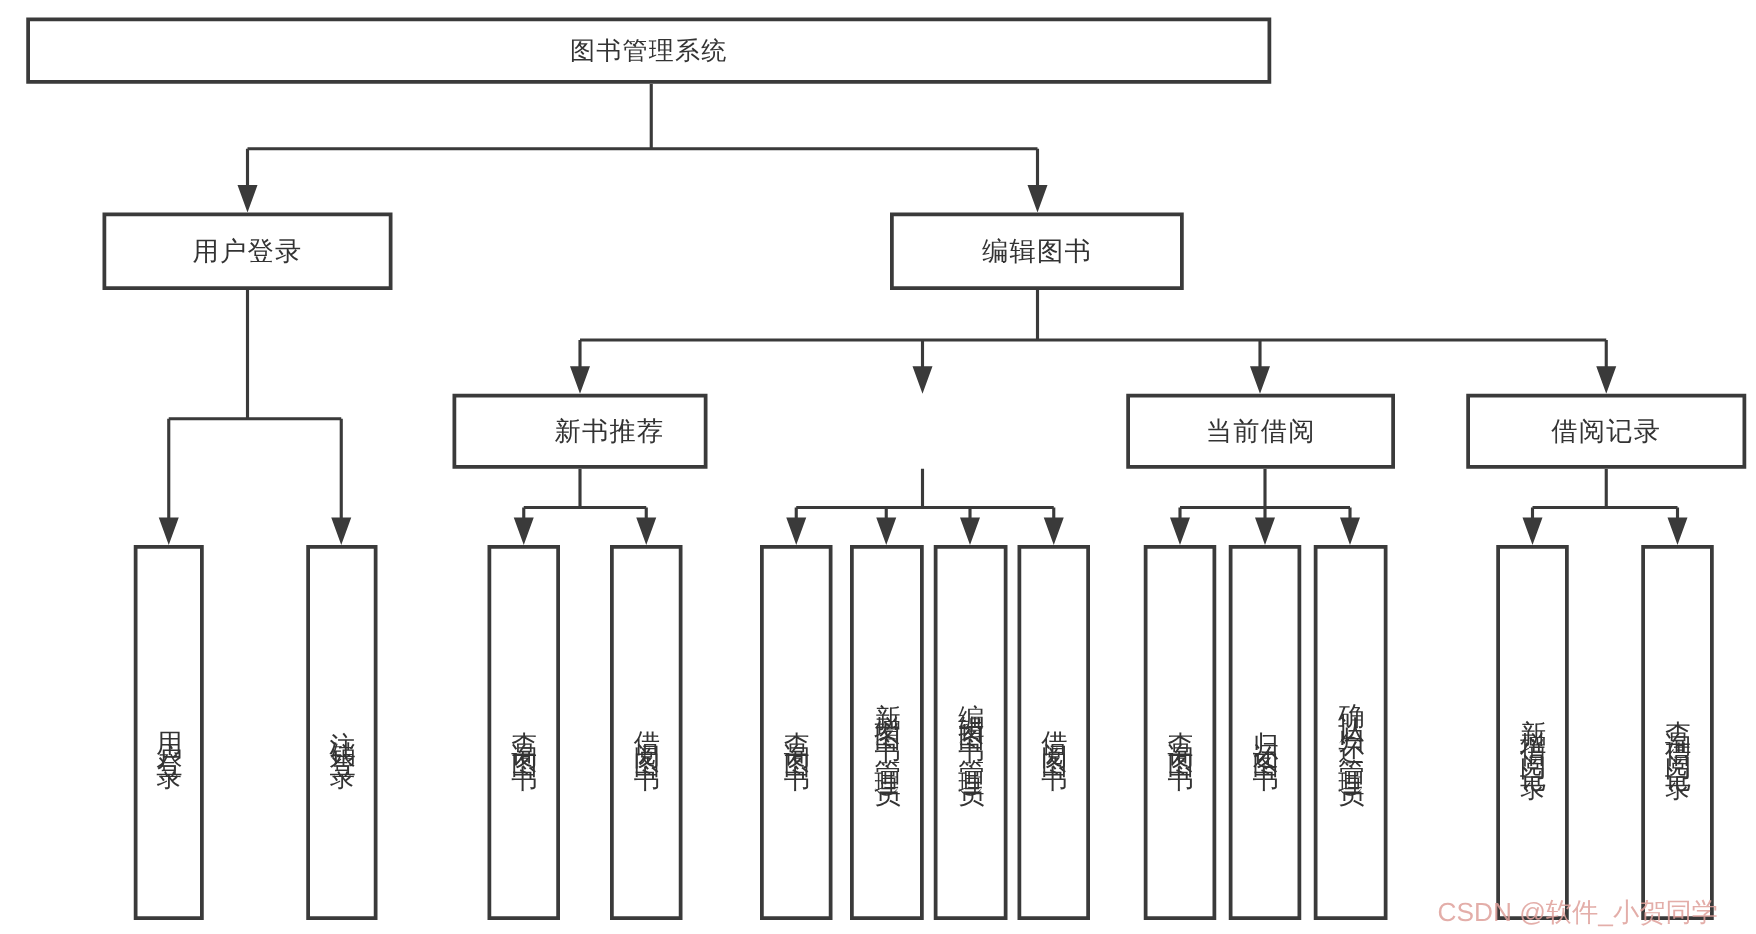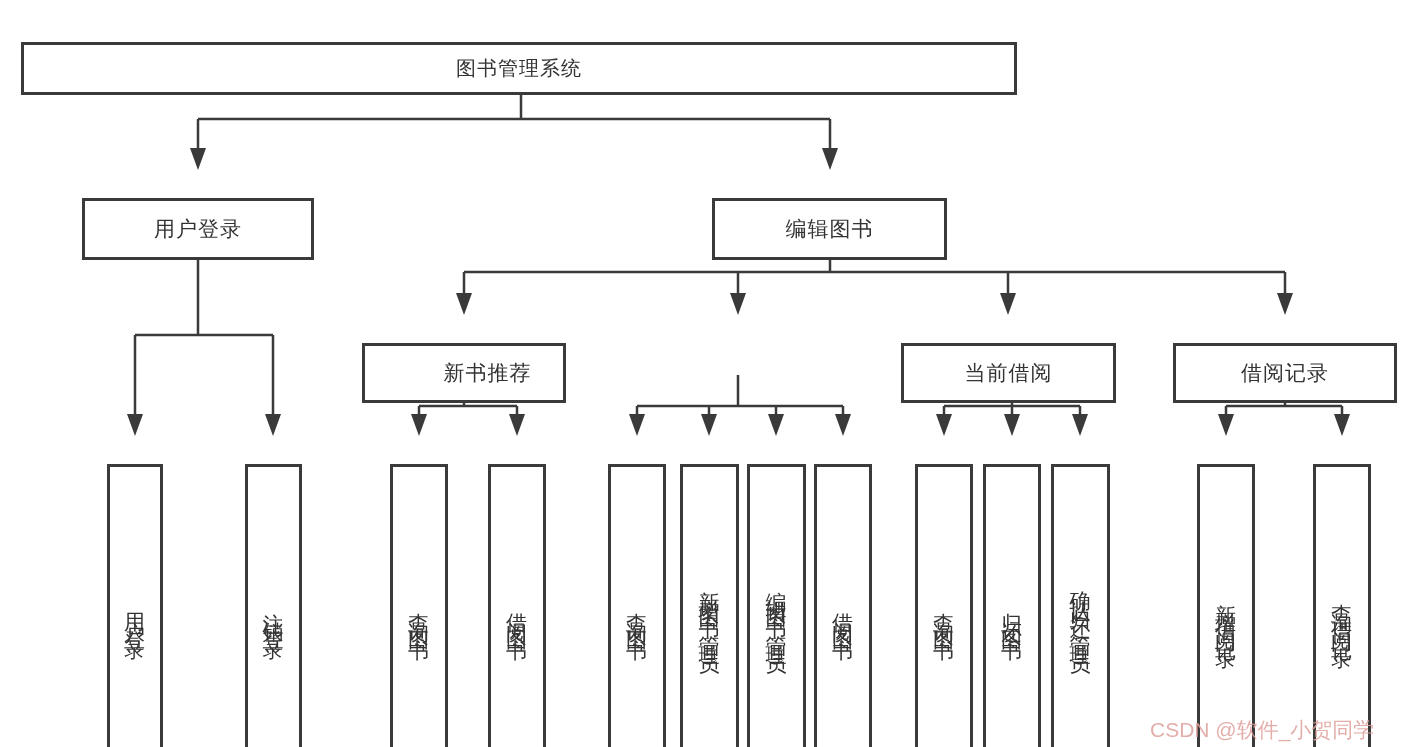--- a/index.html
+++ b/index.html
@@ -21,21 +21,20 @@
   }
   .connectors{position:absolute;left:0;top:0;width:1405px;height:747px;}
   .connectors .lines{fill:none;stroke:var(--line);stroke-width:2.5;}
   .connectors .arrows{fill:var(--line);stroke:none;}
   .box{
     position:absolute;
     box-sizing:border-box;
     border:3px solid var(--box-border);
     background:var(--box-fill);
     display:flex;align-items:center;justify-content:center;
-    margin-top:28px;
   }
   .hbox{font-size:21px;letter-spacing:1px;}
   .rootbox{font-size:20px;letter-spacing:1px;}
   .vbox span{
     writing-mode:vertical-rl;
     text-orientation:mixed;
     font-size:21px;
     letter-spacing:9px;
     white-space:nowrap;
     line-height:1;

